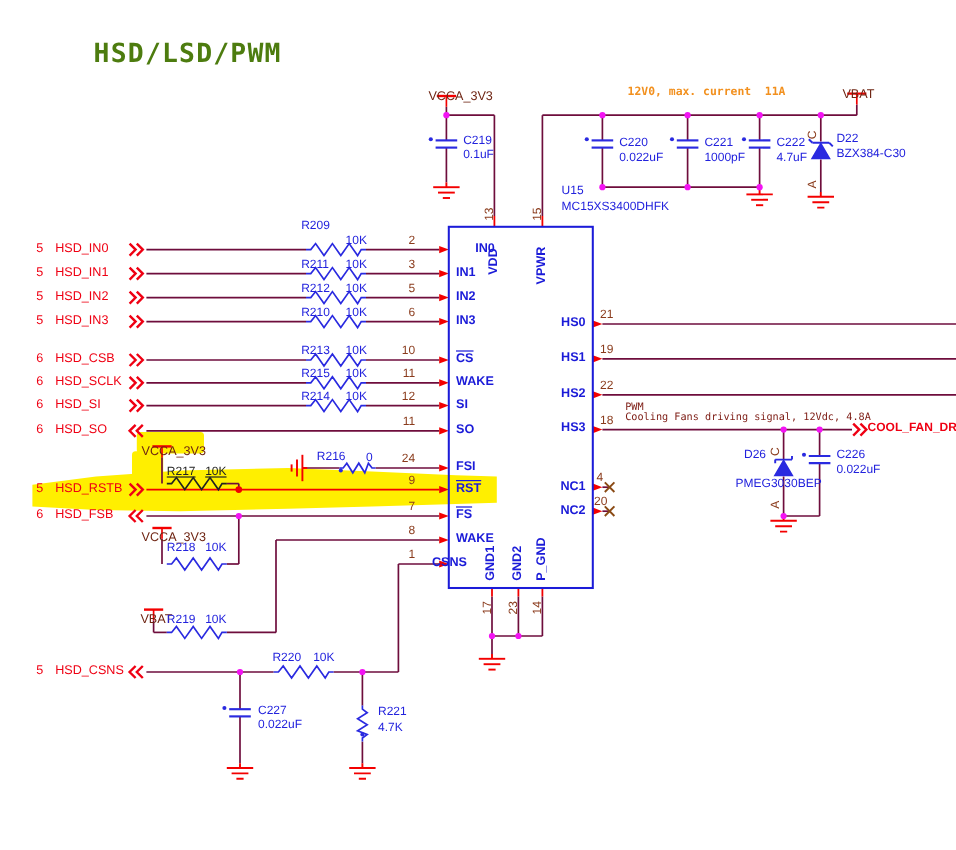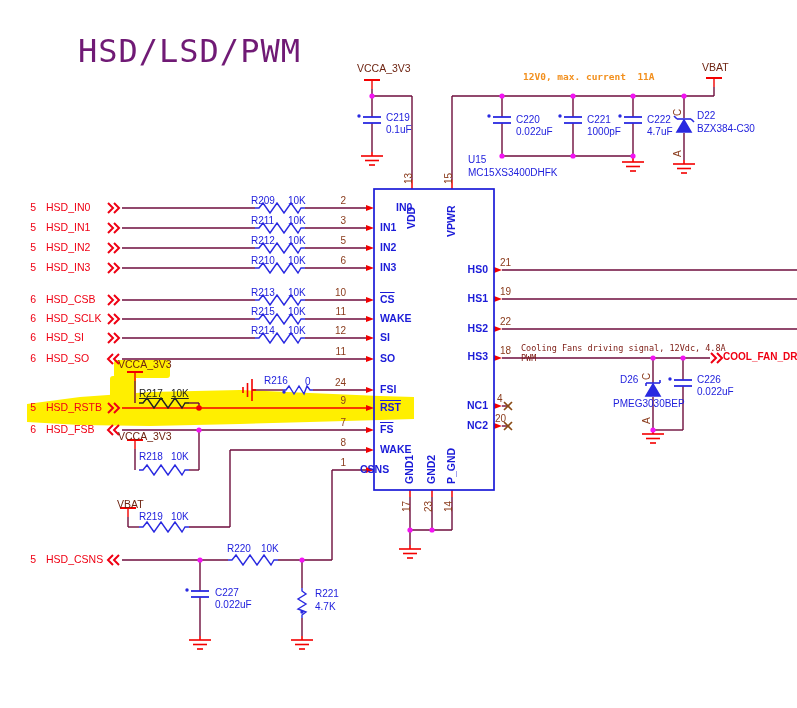--- a/index.html
+++ b/index.html
@@ -5,25 +5,25 @@
   html,body{margin:0;padding:0;background:#fff;}
   #page{position:relative;width:797px;height:708px;background:#ffffff;overflow:hidden;
         font-family:"Liberation Sans",sans-serif;}
   svg.layer{position:absolute;left:0;top:0;}
   #hl{z-index:1;} #sch{z-index:2;}
   .t{position:absolute;white-space:pre;z-index:3;font:10px "Liberation Sans",sans-serif;line-height:1.1;}
   .blue{color:#2222dd;}
   .icblue{color:#1b1bd8;font-weight:bold;font-size:10.5px;}
   .red{color:#ef0013;}
   .sig{color:#ef0013;font-size:10.5px;}
-  .net{color:#6e2412;font-size:10.5px;}
+  .net{color:#6e2412;font-size:10.5px;margin-top:12px;}
   .brown{color:#8a3b1c;}
   .dark{color:#222222;text-decoration:underline;}
   .mono{font-family:"DejaVu Sans Mono","Liberation Mono",monospace;}
-  .title{font-size:32px;font-weight:normal;color:#701a75;letter-spacing:1px;}
+  .title{font-size:22px;font-weight:bold;color:#4d7c0f;letter-spacing:1px;}
   .orange{color:#f2901e;font-size:9.5px;font-weight:bold;}
   .drk{color:#7c1a12;font-size:8.5px;}
   .cool{font-weight:bold;font-size:10px;}
   .ra{text-align:right;}
   .rot{transform:rotate(-90deg);transform-origin:0 0;}
   .ov{text-decoration:overline;}
 </style>
 </head>
 <body>
 
@@ -294,21 +294,21 @@
   <span class="t mono title" style="left:78px;top:34px">HSD/LSD/PWM</span>
 
   <span class="t net" style="left:357px;top:63px">VCCA_3V3</span>
   <span class="t net" style="left:702px;top:62px">VBAT</span>
   <span class="t net" style="left:118px;top:359px">VCCA_3V3</span>
   <span class="t net" style="left:118px;top:431px">VCCA_3V3</span>
   <span class="t net" style="left:117px;top:499px">VBAT</span>
 
   <span class="t mono orange" style="left:523px;top:72px">12V0, max. current  11A</span>
   <span class="t mono drk" style="left:521px;top:344px">Cooling Fans driving signal, 12Vdc, 4.8A</span>
-  <span class="t mono drk" style="left:521px;top:354px">PWM</span>
+  <span class="t mono drk" style="left:521px;top:336px">PWM</span>
   <span class="t red cool" style="left:723px;top:351px">COOL_FAN_DRV_</span>
 
   <span class="t blue" style="left:468px;top:154px">U15</span>
   <span class="t blue" style="left:468px;top:167px">MC15XS3400DHFK</span>
 
   <span class="t sig ra" style="left:22px;top:202px;width:14px">5</span>
     <span class="t sig" style="left:46px;top:202px">HSD_IN0</span>
   <span class="t sig ra" style="left:22px;top:222px;width:14px">5</span>
     <span class="t sig" style="left:46px;top:222px">HSD_IN1</span>
   <span class="t sig ra" style="left:22px;top:242px;width:14px">5</span>
@@ -323,21 +323,21 @@
     <span class="t sig" style="left:46px;top:332px">HSD_SI</span>
   <span class="t sig ra" style="left:22px;top:353px;width:14px">6</span>
     <span class="t sig" style="left:46px;top:353px">HSD_SO</span>
   <span class="t sig ra" style="left:22px;top:402px;width:14px">5</span>
     <span class="t sig" style="left:46px;top:402px">HSD_RSTB</span>
   <span class="t sig ra" style="left:22px;top:424px;width:14px">6</span>
     <span class="t sig" style="left:46px;top:424px">HSD_FSB</span>
   <span class="t sig ra" style="left:22px;top:554px;width:14px">5</span>
     <span class="t sig" style="left:46px;top:554px">HSD_CSNS</span>
 
-  <span class="t blue" style="left:251px;top:195px">R209</span>
+  <span class="t blue" style="left:251px;top:183px">R209</span>
     <span class="t blue" style="left:288px;top:195px">10K</span>
   <span class="t blue" style="left:251px;top:215px">R211</span>
     <span class="t blue" style="left:288px;top:215px">10K</span>
   <span class="t blue" style="left:251px;top:235px">R212</span>
     <span class="t blue" style="left:288px;top:235px">10K</span>
   <span class="t blue" style="left:251px;top:255px">R210</span>
     <span class="t blue" style="left:288px;top:255px">10K</span>
   <span class="t blue" style="left:251px;top:287px">R213</span>
     <span class="t blue" style="left:288px;top:287px">10K</span>
   <span class="t blue" style="left:251px;top:306px">R215</span>

